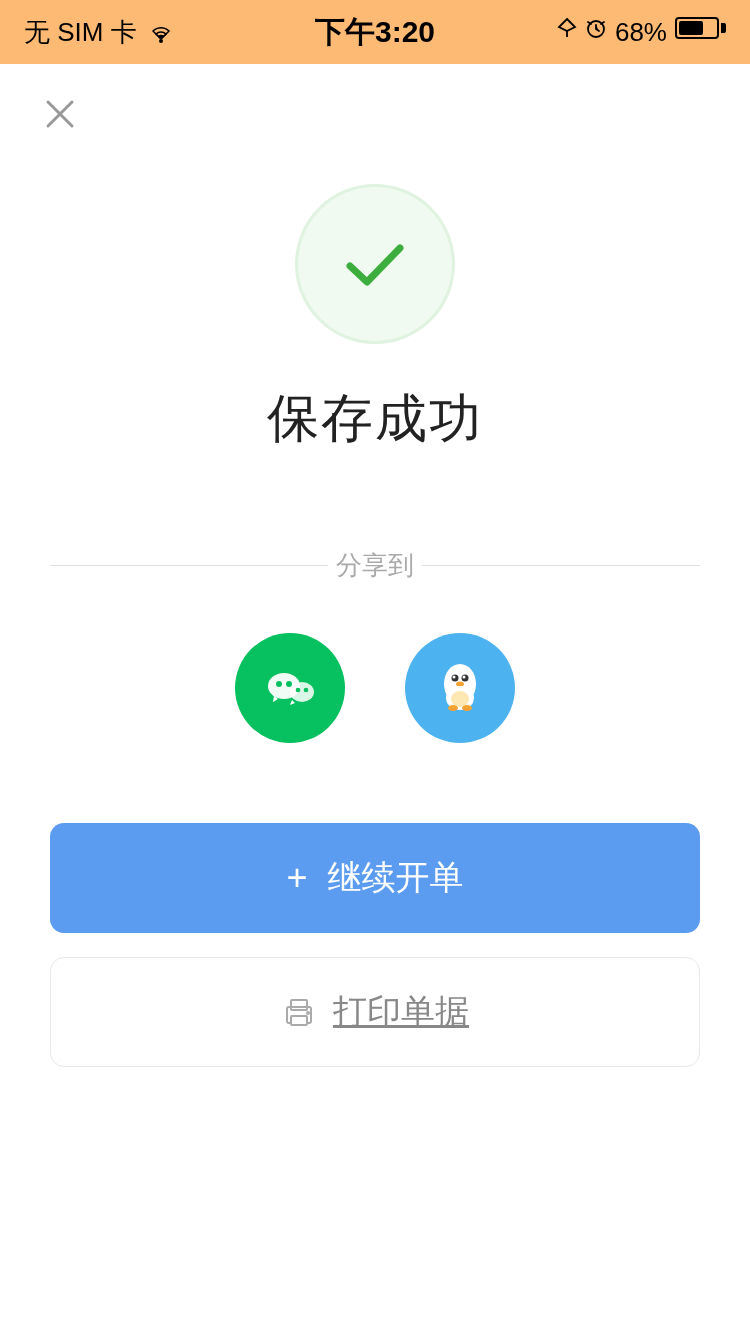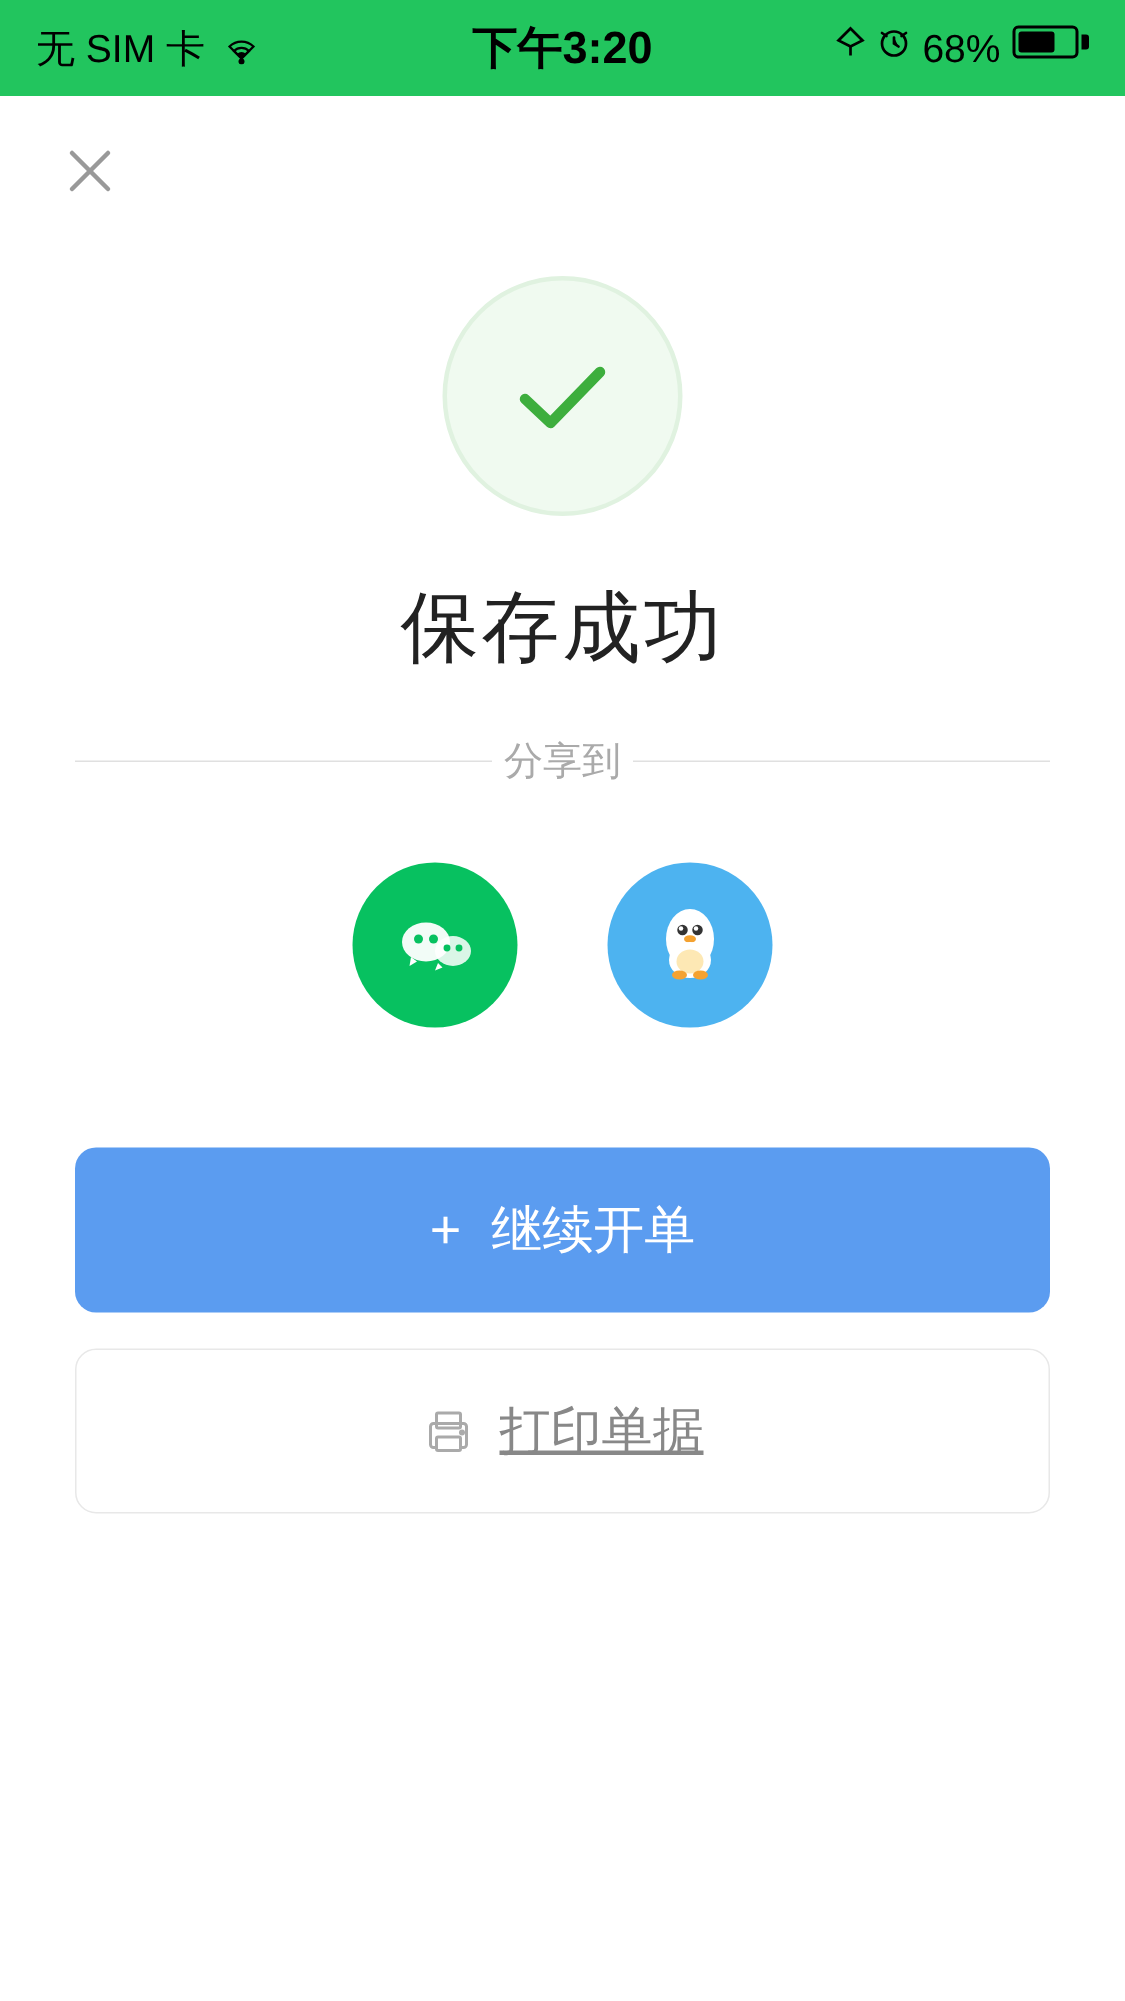--- a/index.html
+++ b/index.html
@@ -11,21 +11,21 @@
       background: #ffffff;
       font-family: -apple-system, "PingFang SC", "Helvetica Neue", sans-serif;
       display: flex;
       flex-direction: column;
     }
 
     
     .status-bar {
       width: 100%;
       height: 64px;
-      background: #22c55e;
+      background: #fdba74;
       display: flex;
       align-items: center;
       justify-content: space-between;
       padding: 0 24px;
       font-size: 28px;
     }
     .status-left {
       display: flex;
       align-items: center;
       gap: 10px;
@@ -115,21 +115,21 @@
     .checkmark {
       width: 80px;
       height: 80px;
     }
 
     
     .success-title {
       font-size: 52px;
       font-weight: 400;
       color: #222222;
-      margin-bottom: 36px;
+      margin-bottom: 94px;
       letter-spacing: 2px;
     }
 
     
     .share-divider {
       width: 100%;
       display: flex;
       align-items: center;
       gap: 8px;
       margin-bottom: 50px;

